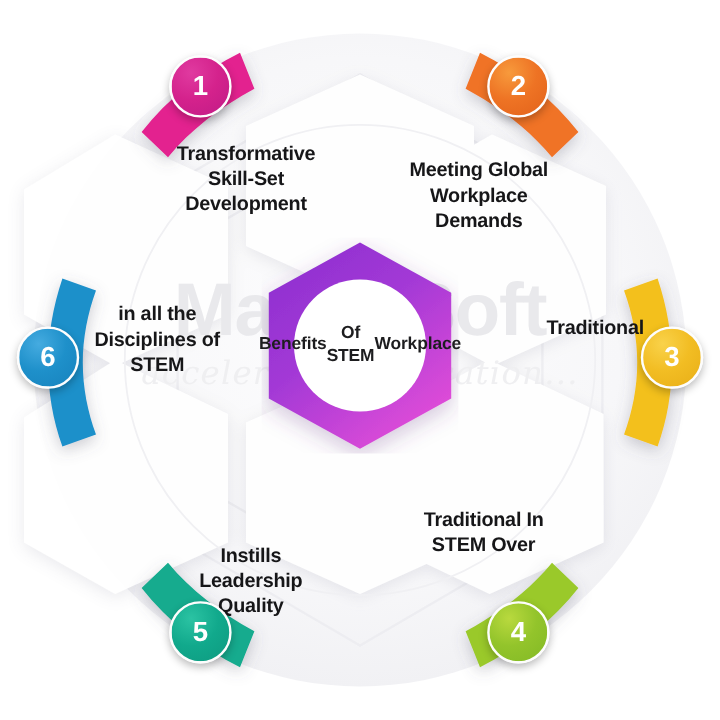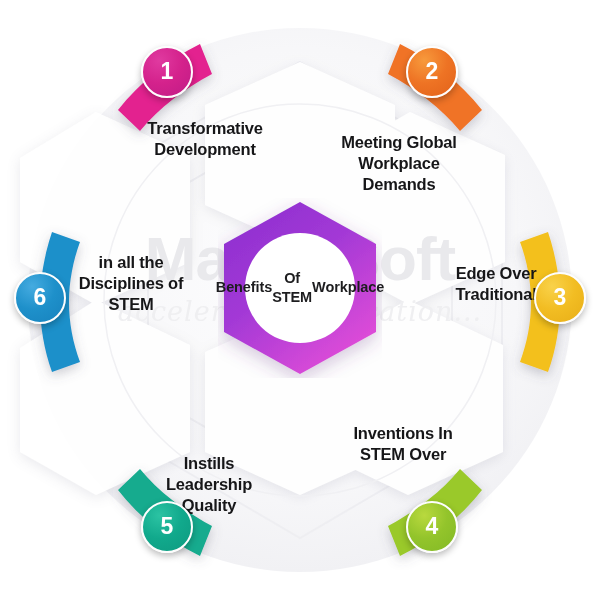--- a/index.html
+++ b/index.html
@@ -175,33 +175,33 @@
     </svg>
     <div class="center-label">
       <div>Benefits</div>
       <div>Of STEM</div>
       <div>Workplace</div>
     </div>
   </div>
 
   <div class="item" id="item-1">
     <div>Transformative</div>
+    <div>Skill-Set</div>
     <div>Development</div>
   </div>
   <div class="item" id="item-2">
     <div>Meeting Global</div>
     <div>Workplace</div>
     <div>Demands</div>
   </div>
   <div class="item" id="item-3">
-    <div>Edge Over</div>
     <div>Traditional</div>
   </div>
   <div class="item" id="item-4">
-    <div>Inventions In</div>
+    <div>Traditional In</div>
     <div>STEM Over</div>
   </div>
   <div class="item" id="item-5">
     <div>Instills</div>
     <div>Leadership</div>
     <div>Quality</div>
   </div>
   <div class="item" id="item-6">
     <div>in all the</div>
     <div>Disciplines of</div>

